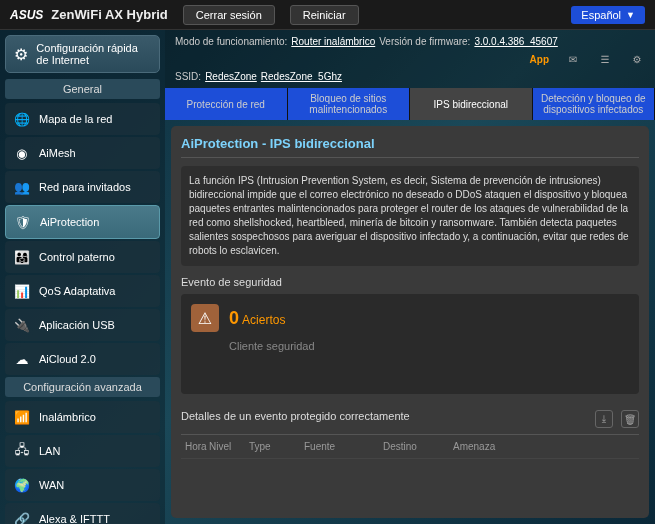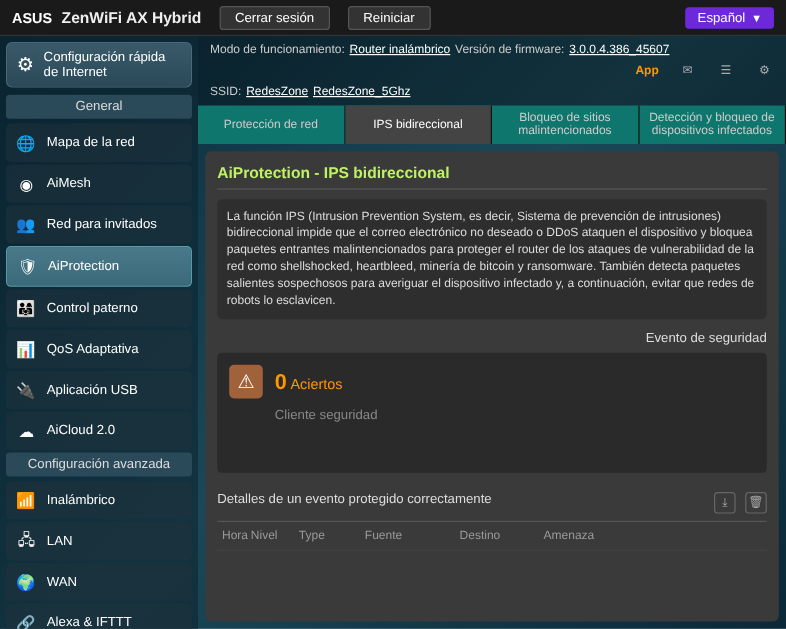--- a/index.html
+++ b/index.html
@@ -1,45 +1,45 @@
 <!DOCTYPE html>
 <html><head>
 <meta charset="utf-8">
 <style>
 *{margin:0;padding:0;box-sizing:border-box;font-family:Arial,sans-serif}
 body{background:#1a3a4a;width:655px;height:524px;overflow:hidden;color:#fff;font-size:11px;background:linear-gradient(135deg,#0a2838 0%,#1a4858 50%,#0a2838 100%)}
 .topbar{height:30px;background:#1a1a1a;display:flex;align-items:center;padding:0 10px;border-bottom:1px solid #333}
-.logo{font-weight:bold;font-size:12px;margin-right:8px;}
+.logo{font-weight:bold;font-size:12px;margin-right:8px;font-style:italic}
 .model{font-size:13px;font-weight:bold;color:#eee}
 .topbtn{background:#333;border:1px solid #555;color:#fff;padding:3px 12px;font-size:11px;margin-left:15px;cursor:pointer;border-radius:3px}
-.lang{margin-left:auto;display:flex;align-items:center;gap:5px;background:#6d28d9;padding:3px 10px;border-radius:3px;cursor:pointer}
+.lang{margin-left:auto;display:flex;align-items:center;gap:5px;background:#1d4ed8;padding:3px 10px;border-radius:3px;cursor:pointer}
 .infobar{padding:6px 10px;font-size:10px;background:rgba(0,0,0,0.3);display:flex;flex-wrap:wrap;gap:4px;align-items:center}
 .infobar .lbl{color:#ccc}
 .infobar .lnk{color:#fff;text-decoration:underline;cursor:pointer}
 .infobar .icons{margin-left:auto;display:flex;gap:16px;align-items:center}
 .appbadge{color:#ff9800;font-weight:bold;font-size:10px}
 .icn{width:16px;height:16px;display:inline-flex;align-items:center;justify-content:center;cursor:pointer;color:#aaa}
-.tabs{display:flex;background:#0f766e;height:32px}
+.tabs{display:flex;background:#1d4ed8;height:32px}
 .tab{flex:1;display:flex;align-items:center;justify-content:center;font-size:10px;text-align:center;color:#ccc;border-right:1px solid #111;cursor:pointer;padding:2px 4px;line-height:1.1}
 .tab.active{background:#444;color:#fff}
 .layout{display:flex;height:calc(100% - 30px)}
 .sidebar{width:165px;background:rgba(10,30,40,0.5);padding:5px;overflow-y:auto}
 .quickbox{background:linear-gradient(#3a5a6a,#2a4a5a);border:1px solid #4a6a7a;border-radius:5px;padding:6px 8px;margin-bottom:6px;display:flex;align-items:center;gap:8px;cursor:pointer}
 .quickbox .qi{font-size:16px}
 .sechdr{background:#2a4a5a;text-align:center;padding:4px;font-size:11px;color:#ddd;border-radius:3px;margin-bottom:4px}
 .navitem{display:flex;align-items:center;gap:8px;padding:7px 8px;margin-bottom:2px;border-radius:4px;cursor:pointer;background:rgba(30,50,60,0.6);font-size:11px}
 .navitem.active{background:linear-gradient(#4a7a8a,#3a6a7a);border:1px solid #5a9aaa}
 .navitem .ni{width:18px;height:18px;display:flex;align-items:center;justify-content:center;font-size:13px}
 .main{flex:1;display:flex;flex-direction:column;overflow:hidden}
 .content{flex:1;background:#3a3a3a;margin:6px;border-radius:5px;padding:10px;overflow-y:auto}
-.ptitle{font-size:13px;font-weight:bold;color:#bef264;padding-bottom:6px;border-bottom:1px solid #555;margin-bottom:8px}
+.ptitle{font-size:13px;font-weight:bold;color:#7dd3fc;padding-bottom:6px;border-bottom:1px solid #555;margin-bottom:8px}
 .desc{font-size:10px;color:#ddd;line-height:1.4;background:rgba(0,0,0,0.2);padding:8px;border-radius:4px;margin-bottom:10px}
 .panels{display:flex;gap:8px;margin-bottom:10px}
 .panel{flex:1}
-.panelhdr{text-align:right;font-size:11px;color:#ddd;margin-bottom:6px}
+.panelhdr{text-align:left;font-size:11px;color:#ddd;margin-bottom:6px}
 .panelbody{background:#2a2a2a;border-radius:4px;padding:10px;height:100px}
 .secevent{display:flex;align-items:center;gap:10px}
 .secicon{width:28px;height:28px;background:#a0623a;border-radius:4px;display:flex;align-items:center;justify-content:center;font-size:16px}
 .hits{color:#ff9800;font-size:18px;font-weight:bold}
 .hitslbl{color:#ff9800;font-size:12px}
 .client{color:#888;font-size:11px;margin-top:8px;margin-left:38px}
 .legend{display:flex;gap:12px;font-size:9px;color:#aaa}
 .dot{width:6px;height:6px;border-radius:50%;display:inline-block;margin-right:3px}
 .dhi{background:#e53935}.dmd{background:#ff9800}.dlo{background:#8bc34a}
 .detailhdr{display:flex;align-items:flex-start;justify-content:space-between;padding:6px 0;border-bottom:1px solid #555}
@@ -137,22 +137,22 @@
       </div>
       <div style="width:100%;display:flex;gap:4px">
         <span class="lbl">SSID:</span>
         <span class="lnk">RedesZone</span>
         <span class="lnk">RedesZone_5Ghz</span>
       </div>
     </div>
 
     <div class="tabs">
       <div class="tab">Protección de red</div>
+      <div class="tab">Bloqueo de sitios malintencionados</div>
       <div class="tab active">IPS bidireccional</div>
-      <div class="tab">Bloqueo de sitios malintencionados</div>
       <div class="tab">Detección y bloqueo de dispositivos infectados</div>
     </div>
 
     <div class="content">
       <div class="ptitle">AiProtection - IPS bidireccional</div>
       <div class="desc">La función IPS (Intrusion Prevention System, es decir, Sistema de prevención de intrusiones) bidireccional impide que el correo electrónico no deseado o DDoS ataquen el dispositivo y bloquea paquetes entrantes malintencionados para proteger el router de los ataques de vulnerabilidad de la red como shellshocked, heartbleed, minería de bitcoin y ransomware. También detecta paquetes salientes sospechosos para averiguar el dispositivo infectado y, a continuación, evitar que redes de robots lo esclavicen.</div>
 
       <div class="panels">
         <div class="panel">
           <div class="panelhdr">Evento de seguridad</div>

